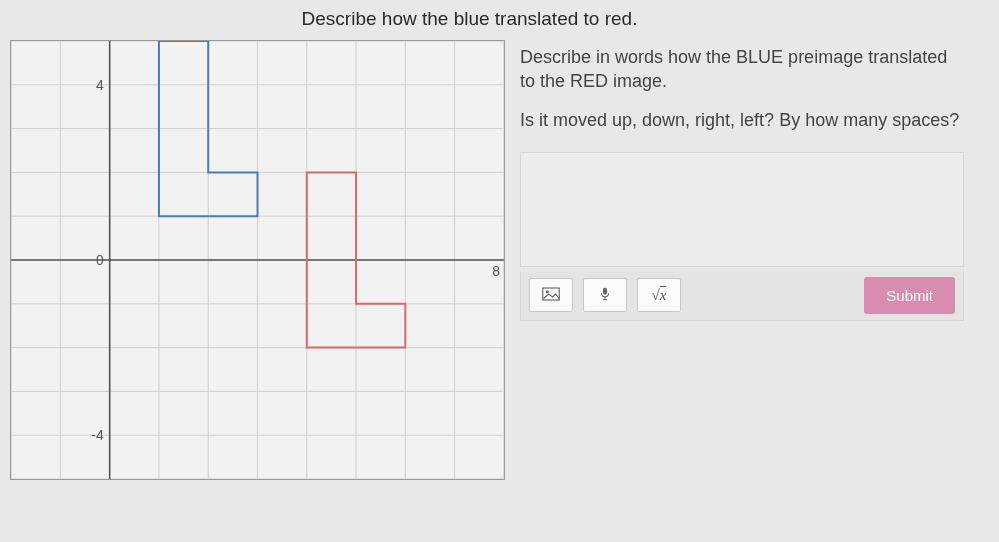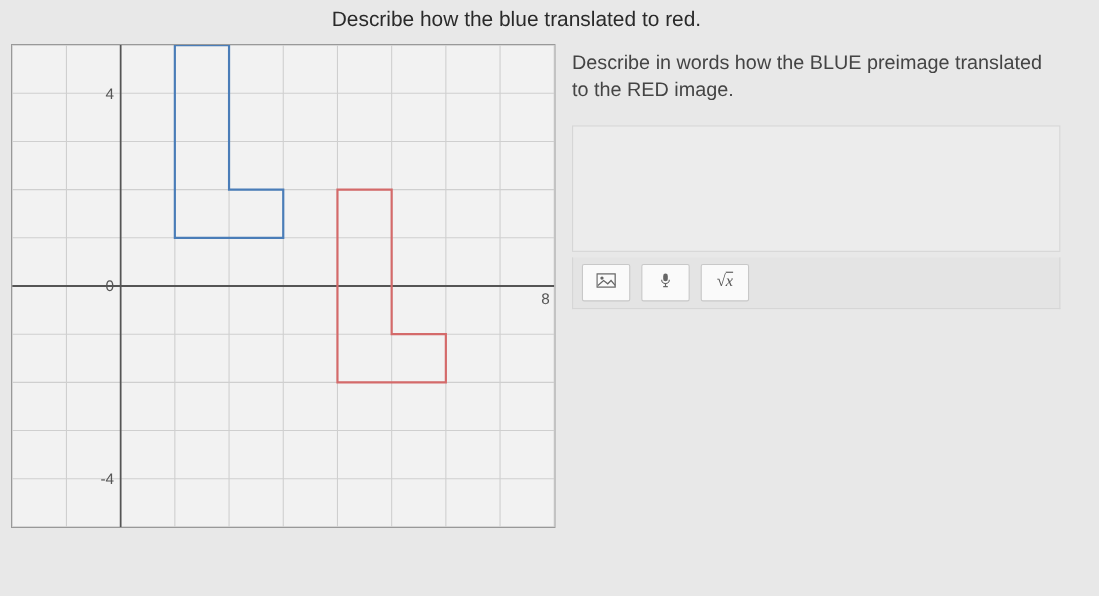--- a/index.html
+++ b/index.html
@@ -130,20 +130,21 @@
         <text x="93" y="225" font-size="14" fill="#555" text-anchor="end">0</text>
         <text x="93" y="49" font-size="14" fill="#555" text-anchor="end">4</text>
         <text x="491" y="236" font-size="14" fill="#555" text-anchor="end">8</text>
         <polygon points="148.5,0 198,0 198,132 247.5,132 247.5,176 148.5,176" fill="none" stroke="#4a7db8" stroke-width="2"></polygon>
         <polygon points="297,132 346.5,132 346.5,264 396,264 396,308 297,308" fill="none" stroke="#d46a6a" stroke-width="2"></polygon>
       </svg>
   </div>
 
   <div class="right-panel">
     <p class="instruction">Describe in words how the BLUE preimage translated to the RED image.</p>
+    <p class="instruction">Is it moved up, down, right, left?  By how many spaces?</p>
 
     <textarea class="answer-area" placeholder="" style=""></textarea>
 
     <div class="toolbar">
       <div class="tool-btn">
         <span>
           <svg viewBox="0 0 24 18">
               <rect x="1" y="1" width="22" height="16" fill="none" stroke="#666" stroke-width="1.5"></rect>
               <circle cx="7" cy="6" r="2" fill="#666"></circle>
               <path d="M2 15 L9 9 L14 13 L18 9 L23 15" fill="none" stroke="#666" stroke-width="1.5"></path>
@@ -157,16 +158,17 @@
               <path d="M2 9 a5 5 0 0 0 10 0" fill="none" stroke="#666" stroke-width="1.5"></path>
               <line x1="7" y1="14" x2="7" y2="18" stroke="#666" stroke-width="1.5"></line>
               <line x1="4" y1="18" x2="10" y2="18" stroke="#666" stroke-width="1.5"></line>
             </svg>
         </span>
       </div>
       <div class="tool-btn">
         <span class="math-sym">√<span style="text-decoration:overline;">x</span></span>
       </div>
       <div class="spacer"></div>
+      <button class="submit-btn">Submit</button>
     </div>
   </div>
 
 </div>
 
 </body></html>

